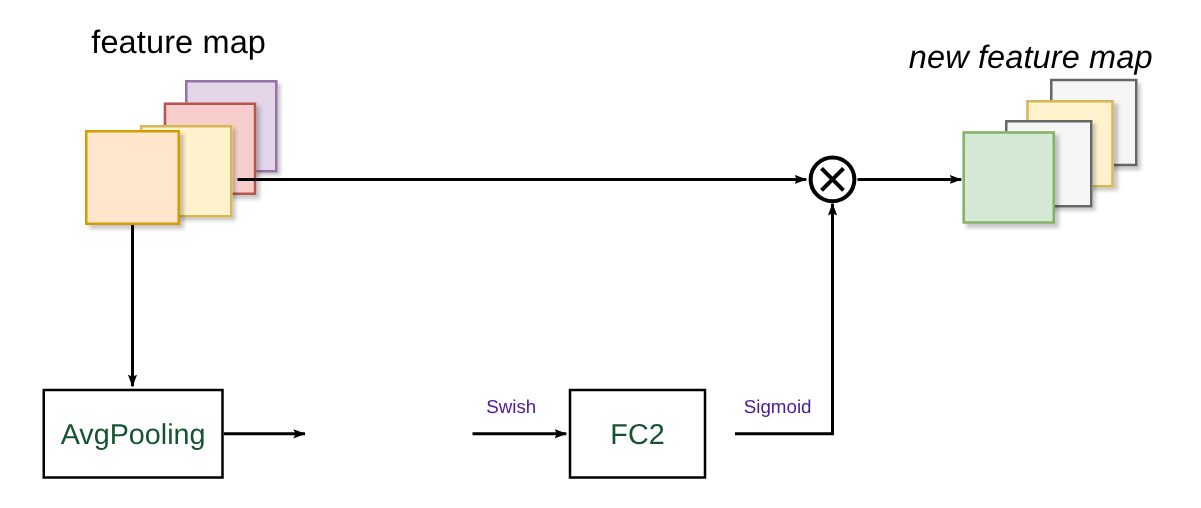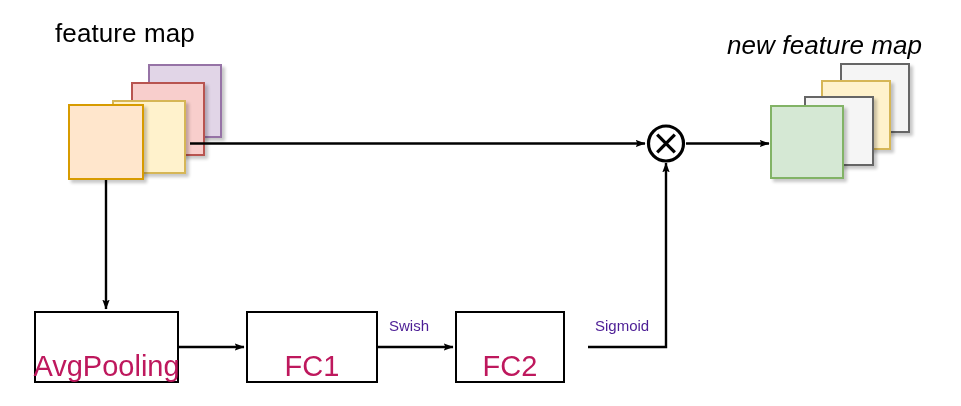--- a/index.html
+++ b/index.html
@@ -27,41 +27,41 @@
     height: 406px;
   }
   .title-label {
     position: absolute;
     font-size: 26px;
     line-height: 1;
     color: #000000;
     white-space: nowrap;
     letter-spacing: 0.1px;
   }
-  #title-left { left: 55px; top: 20px; }
+  #title-left { left: 73px; top: 20px; }
   #title-right { left: 727px; top: 32px; font-style: italic; }
 
   .fm-square {
     position: absolute;
     box-sizing: border-box;
     border-width: 2px;
     border-style: solid;
     box-shadow: 3px 3px 3px rgba(0,0,0,0.22);
   }
 
   .box-node {
     position: absolute;
     box-sizing: border-box;
     background: #ffffff;
     border: 2px solid #000000;
     display: flex;
-    align-items: flex-end;
+    align-items: center;
     justify-content: center;
-    color: #be185d;
-    font-size: 29px;
+    color: #14532d;
+    font-size: 23px;
     line-height: 1;
   }
 
   .edge-label {
     position: absolute;
     font-size: 15px;
     line-height: 1;
     color: #4c1d95;
     background: transparent;
     white-space: nowrap;
@@ -110,23 +110,20 @@
     </g>
   </svg>
 
   <div class="title-label" id="title-left">feature map</div>
   <div class="title-label" id="title-right">new feature map</div>
 
   <div class="box-node" style="left:34px; top:311px; width:145px; height:72px;">
     <span>AvgPooling</span>
   </div>
 
-  <div class="box-node" style="left:246px; top:311px; width:132px; height:72px;">
-    <span>FC1</span>
-  </div>
 
   <div class="box-node" style="left:455px; top:311px; width:110px; height:72px;">
     <span>FC2</span>
   </div>
 
   <div class="edge-label" id="label-swish">Swish</div>
   <div class="edge-label" id="label-sigmoid">Sigmoid</div>
 
 </div>
 

